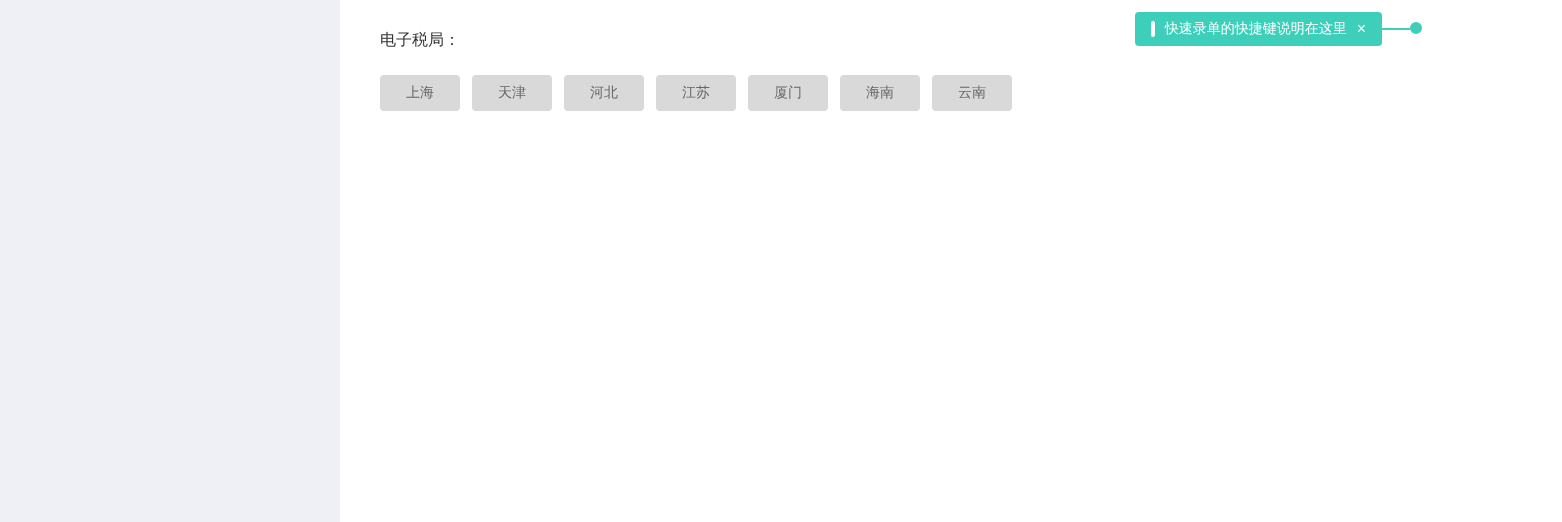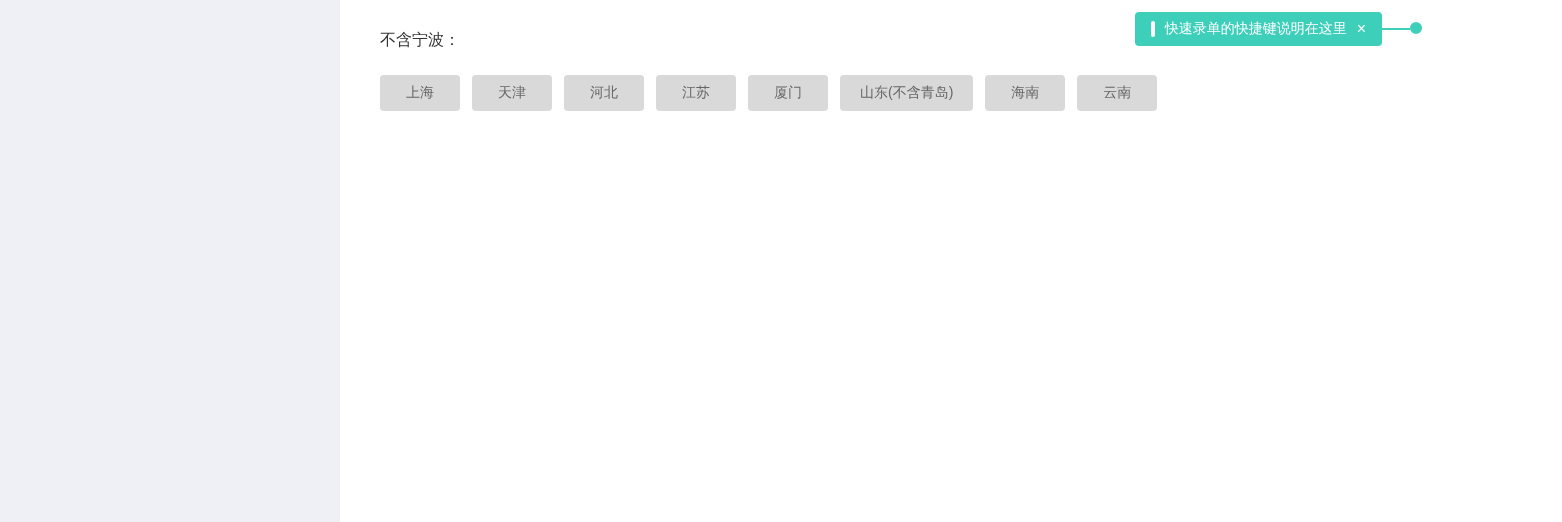--- a/index.html
+++ b/index.html
@@ -115,29 +115,28 @@
       height: 2px;
       background: #3ecfba;
     }
   </style>
 </head>
 <body>
 
 <div class="left-sidebar"></div>
 
 <div class="main-content">
-  <div class="page-label">不含宁波：</div>
+  <div class="page-label">电子税局：</div>
 
   <div class="region-buttons">
   <button class="region-btn">上海</button>
       <button class="region-btn">天津</button>
       <button class="region-btn">河北</button>
       <button class="region-btn">江苏</button>
       <button class="region-btn">厦门</button>
-      <button class="region-btn">山东(不含青岛)</button>
       <button class="region-btn">海南</button>
       <button class="region-btn">云南</button>
     </div>
 </div>
 
 <div class="tooltip-banner">
   <span class="bar"></span>
   <span>快速录单的快捷键说明在这里</span>
   <span class="close-icon">×</span>
 </div>

